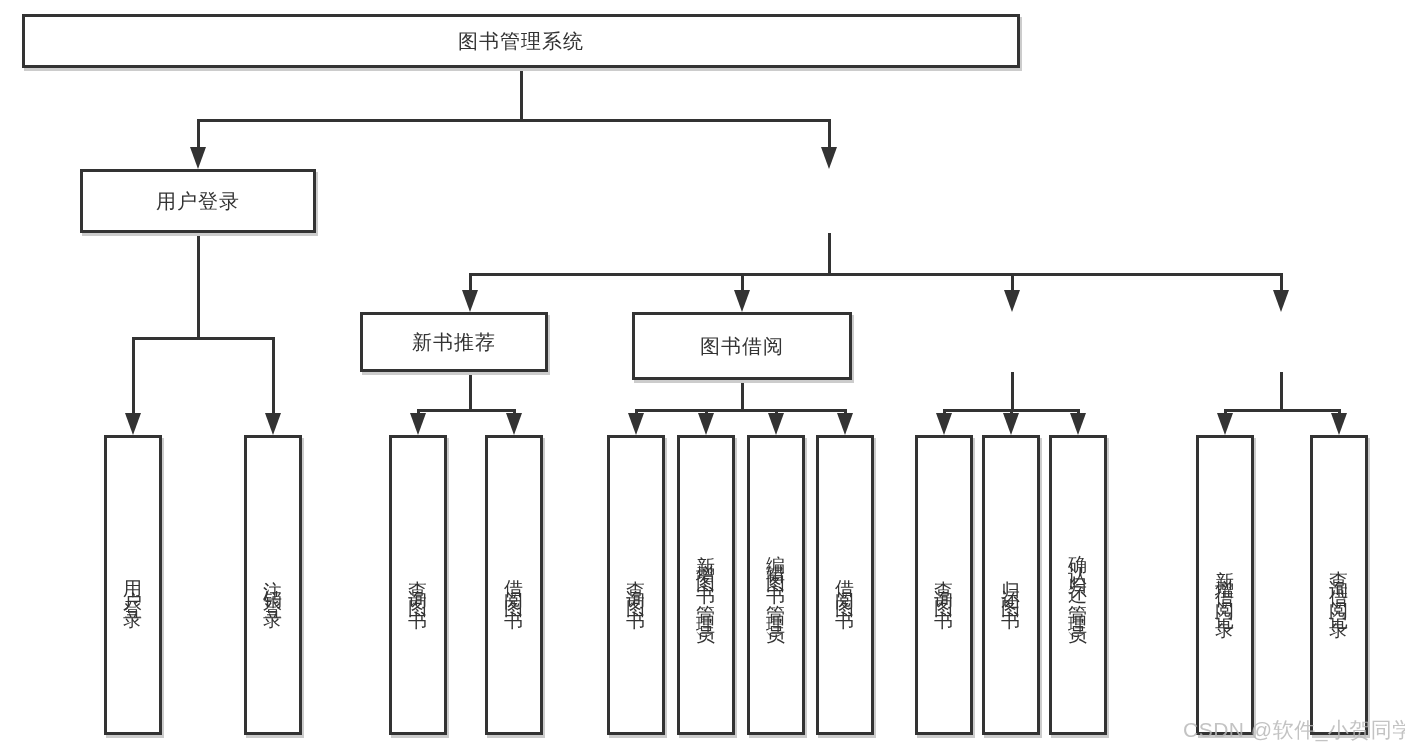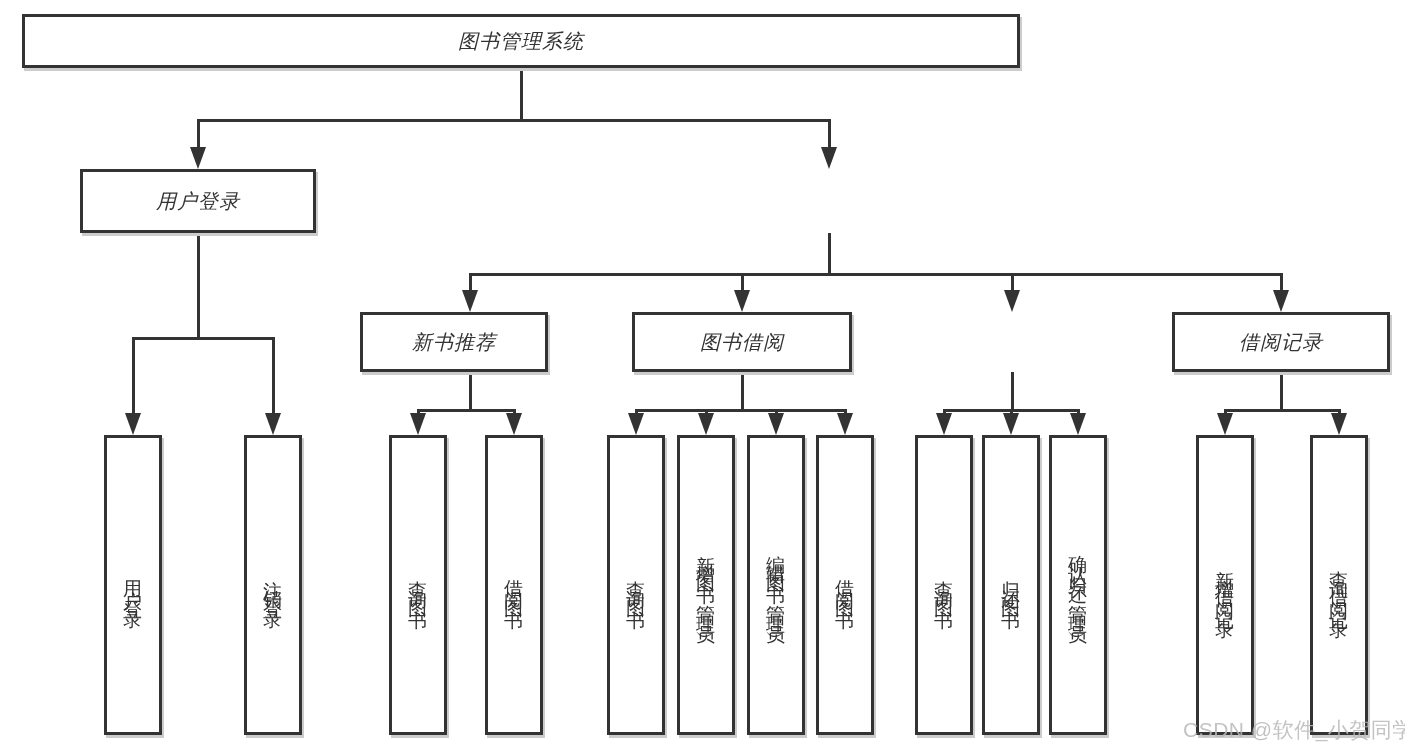--- a/index.html
+++ b/index.html
@@ -20,21 +20,20 @@
     align-items: center;
     justify-content: center;
     box-sizing: border-box;
     color: #333333;
     z-index: 2;
   }
   .node.h span {
     font-size: 20px;
     letter-spacing: 1px;
     white-space: nowrap;
-    font-style: italic;
   }
   .node.leaf span {
     writing-mode: vertical-rl;
     text-orientation: mixed;
     font-size: 19px;
     letter-spacing: 10px;
     line-height: 1;
   }
   .vline, .hline {
     position: absolute;
@@ -71,25 +70,22 @@
     <span>图书管理系统</span>
   </div>
 
   <div class="node h" style="left:80px; top:169px; width:236px; height:64px;">
     <span>用户登录</span>
   </div>
 
   <div class="node h" style="left:360px; top:312px; width:188px; height:60px;">
     <span>新书推荐</span>
   </div>
-  <div class="node h" style="left:632px; top:312px; width:220px; height:60px;">
+  <div class="node h" style="left:632px; top:312px; width:220px; height:68px;">
     <span>图书借阅</span>
-  </div>
-  <div class="node h" style="left:1172px; top:312px; width:218px; height:60px;">
-    <span>借阅记录</span>
   </div>
 
   <div class="node leaf" style="left:104px; top:435px; width:58px; height:300px;">
     <span>用户登录</span>
   </div>
   <div class="node leaf" style="left:244px; top:435px; width:58px; height:300px;">
     <span>注销登录</span>
   </div>
 
   <div class="node leaf" style="left:389px; top:435px; width:58px; height:300px;">

